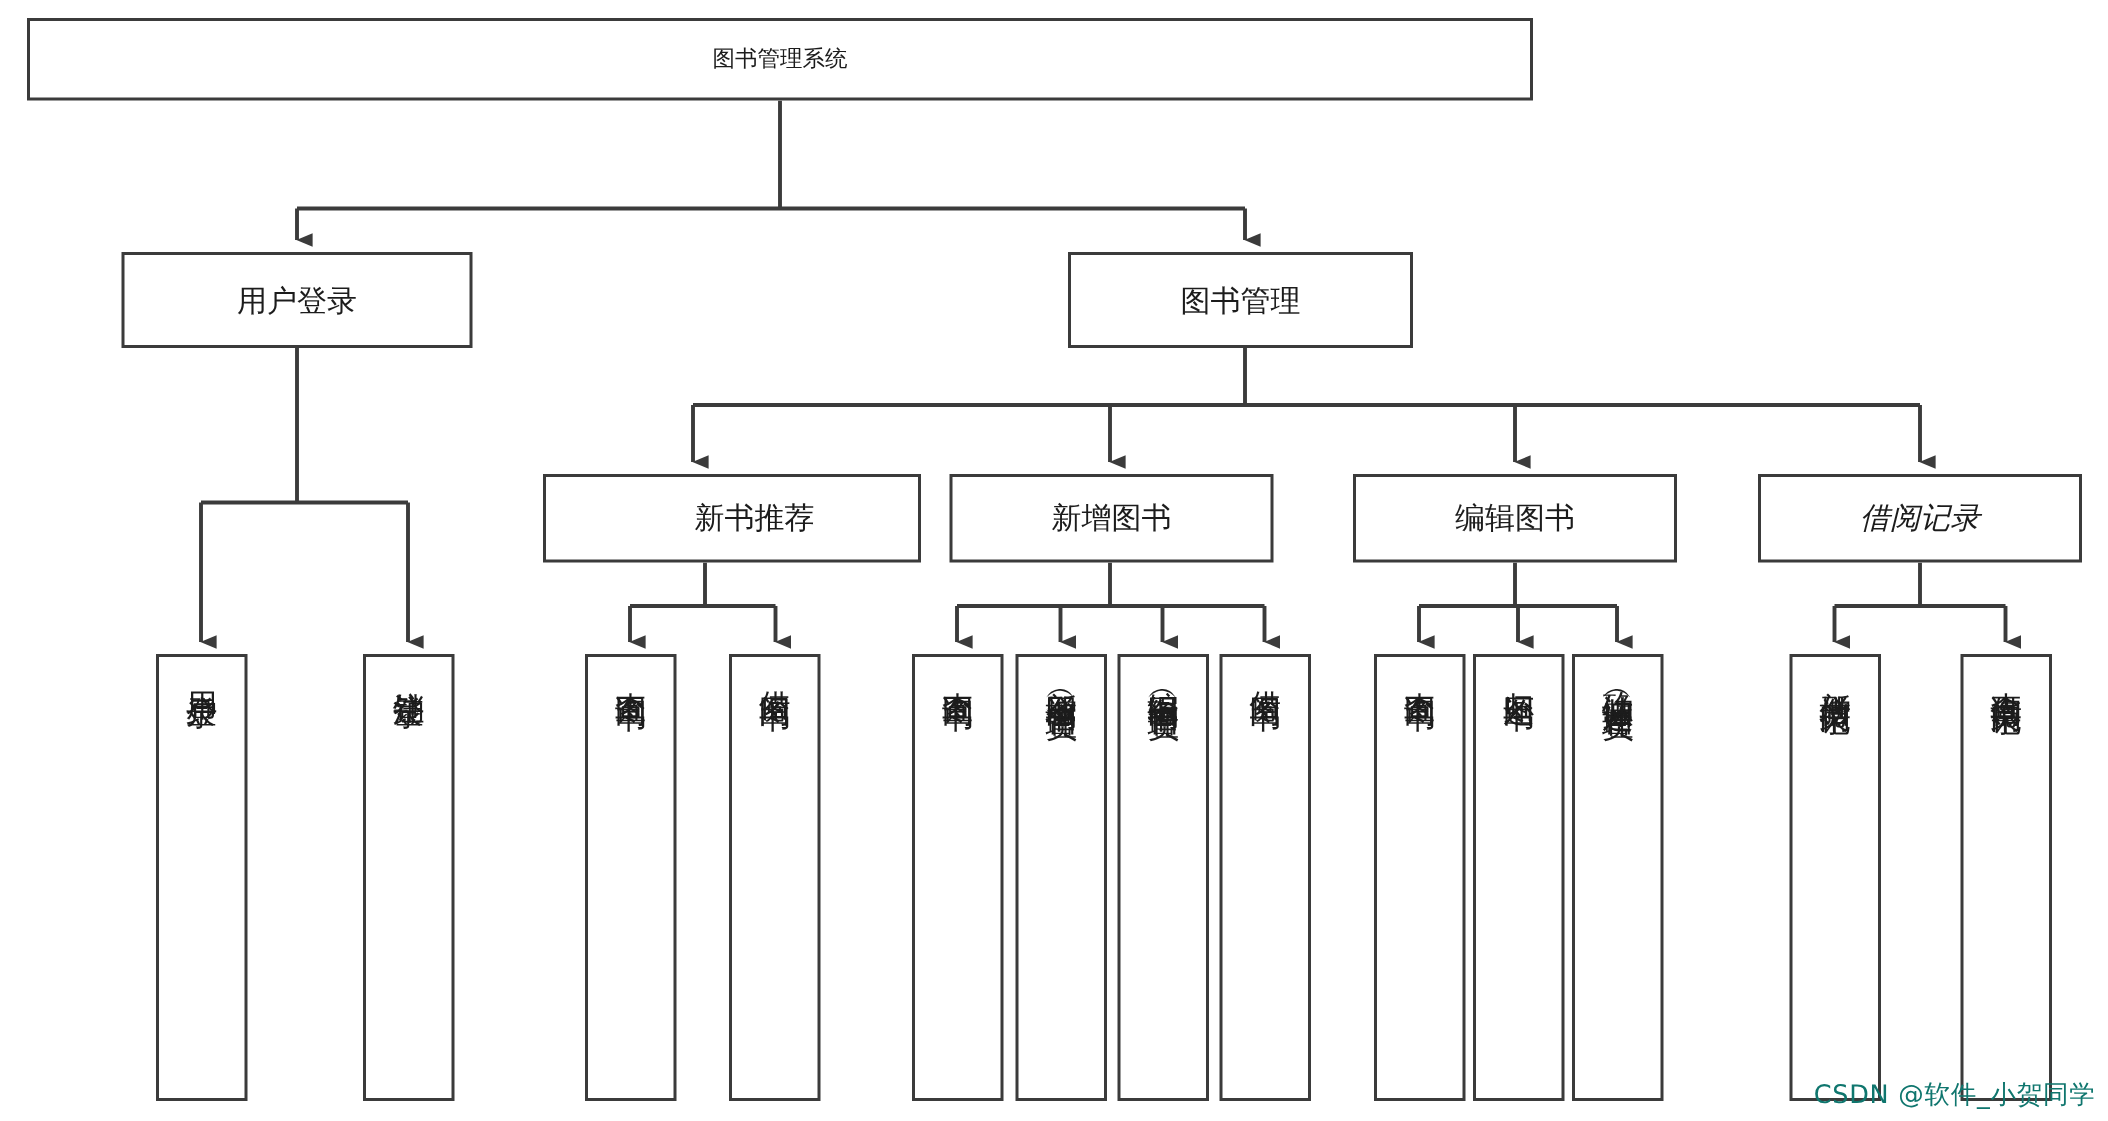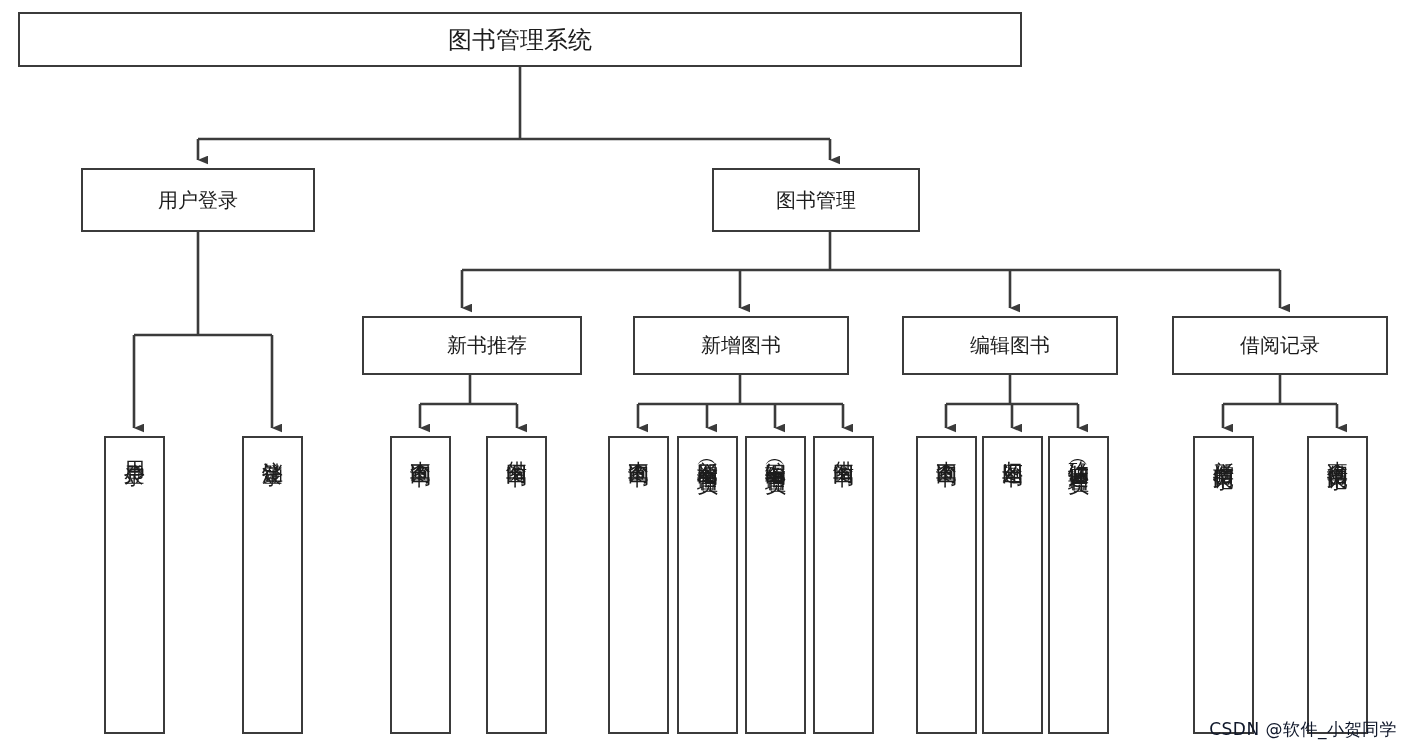--- a/index.html
+++ b/index.html
@@ -28,21 +28,21 @@
     background:#ffffff;
     border:2px solid #3b3b3b;
     display:flex;
     align-items:center;
     justify-content:center;
     text-align:center;
     color:#1c1c1c;
     line-height:1.25;
   }
   .node-root{
-    font-size:24px;
+    font-size:15px;
   }
   .node-l2{
     font-size:20px;
   }
   .node-l3{
     font-size:20px;
   }
   .node-leaf{
     font-size:21px;
     align-items:flex-start;
@@ -54,21 +54,21 @@
     letter-spacing:2px;
     line-height:1.05;
     white-space:nowrap;
     display:block;
   }
   .watermark{
     position:absolute;
     right:8px;
     bottom:6px;
     font-size:17px;
-    color:#0f172a;
+    color:#0f766e;
     letter-spacing:0.5px;
     white-space:nowrap;
     user-select:none;
   }
 </style>
 </head>
 <body>
 
 <div id="diagram">
 
@@ -125,37 +125,37 @@
   </svg>
 
   <div class="node node-root" style="left:18px; top:12px; width:1004px; height:55px;">
     <span>图书管理系统</span>
   </div>
 
   <div class="node node-l2" style="left:81px; top:168px; width:234px; height:64px;">
     <span>用户登录</span>
   </div>
 
-  <div class="node node-l2" style="left:712px; top:168px; width:208px; height:64px;">
+  <div class="node node-l2" style="left:712px; top:168px; width:230px; height:64px;">
     <span>图书管理</span>
   </div>
 
-  <div class="node node-l3" style="left:362px; top:316px; width:220px; height:59px;padding-left:30px;">
+  <div class="node node-l3" style="left:362px; top:316px; width:252px; height:59px;padding-left:30px;">
     <span>新书推荐</span>
   </div>
 
   <div class="node node-l3" style="left:633px; top:316px; width:216px; height:59px;">
     <span>新增图书</span>
   </div>
 
   <div class="node node-l3" style="left:902px; top:316px; width:216px; height:59px;">
     <span>编辑图书</span>
   </div>
 
-  <div class="node node-l3" style="left:1172px; top:316px; width:216px; height:59px;">
+  <div class="node node-l3" style="left:1172px; top:316px; width:216px; height:59px;font-style:italic;">
     <span>借阅记录</span>
   </div>
 
   <div class="node node-leaf" style="left:104px; top:436px; width:61px; height:298px;">
     <span class="vtext">用户登录</span>
   </div>
 
   <div class="node node-leaf" style="left:242px; top:436px; width:61px; height:298px;">
     <span class="vtext">注销登录</span>
   </div>

